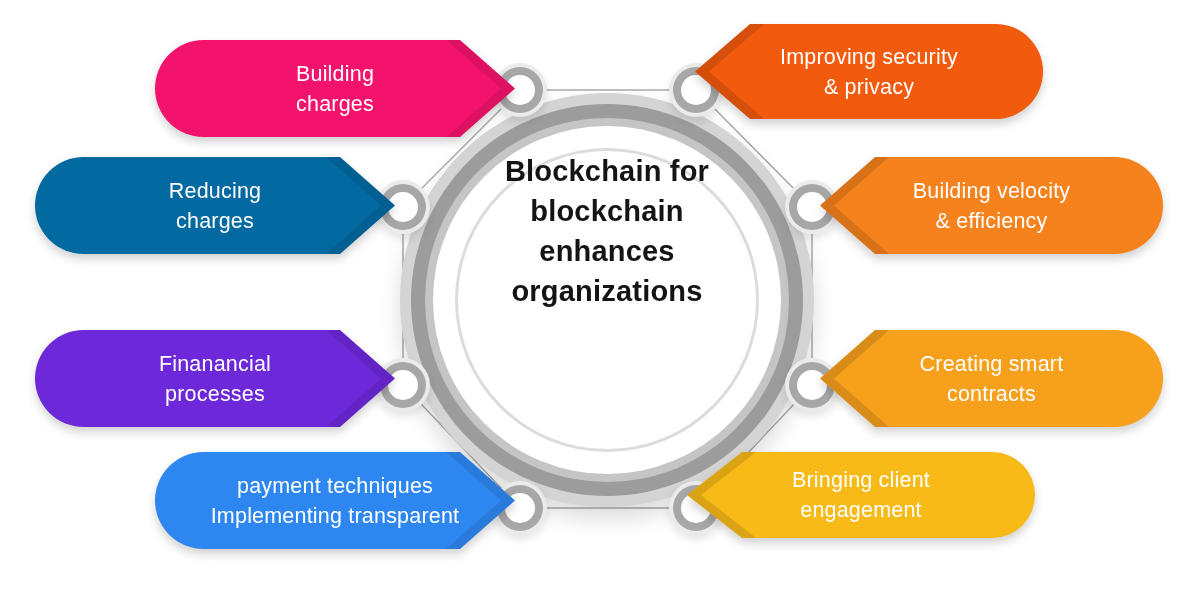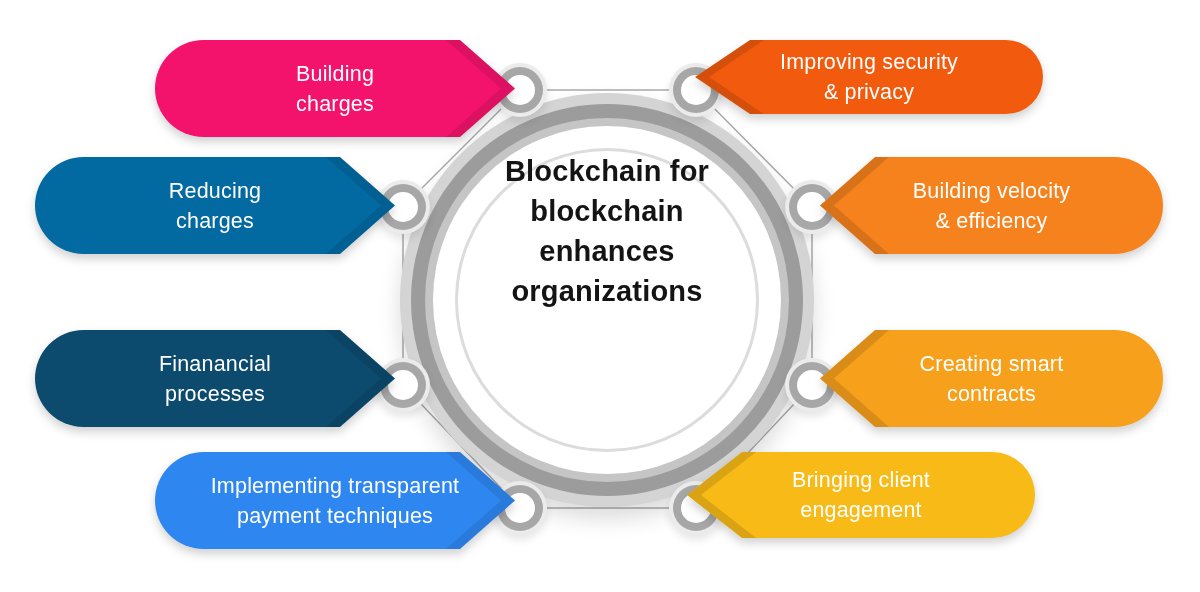--- a/index.html
+++ b/index.html
@@ -116,40 +116,40 @@
     <div class="tag-shape shape-left" style="background: #0369a1;">
       <div class="fold fold-left"></div>
       <div class="tag-label">
         <span>Reducing</span>
         <span>charges</span>
       </div>
     </div>
   </div>
 
   <div class="tag" style="left:35px;top:330px;width:360px;height:97px;">
-    <div class="tag-shape shape-left" style="background: #0c4a6e;">
+    <div class="tag-shape shape-left" style="background: #6d28d9;">
       <div class="fold fold-left"></div>
       <div class="tag-label">
         <span>Finanancial</span>
         <span>processes</span>
       </div>
     </div>
   </div>
 
   <div class="tag" style="left:155px;top:452px;width:360px;height:97px;">
     <div class="tag-shape shape-left" style="background: rgb(46, 135, 240);">
       <div class="fold fold-left"></div>
       <div class="tag-label">
+        <span>payment techniques</span>
         <span>Implementing transparent</span>
-        <span>payment techniques</span>
       </div>
     </div>
   </div>
 
-  <div class="tag" style="left:695px;top:40px;width:348px;height:74px;">
+  <div class="tag" style="left:695px;top:24px;width:348px;height:95px;">
     <div class="tag-shape shape-right" style="background: rgb(242, 90, 13);">
       <div class="fold fold-right"></div>
       <div class="tag-label">
         <span>Improving security</span>
         <span>&amp; privacy</span>
       </div>
     </div>
   </div>
 
   <div class="tag" style="left:820px;top:157px;width:343px;height:97px;">

